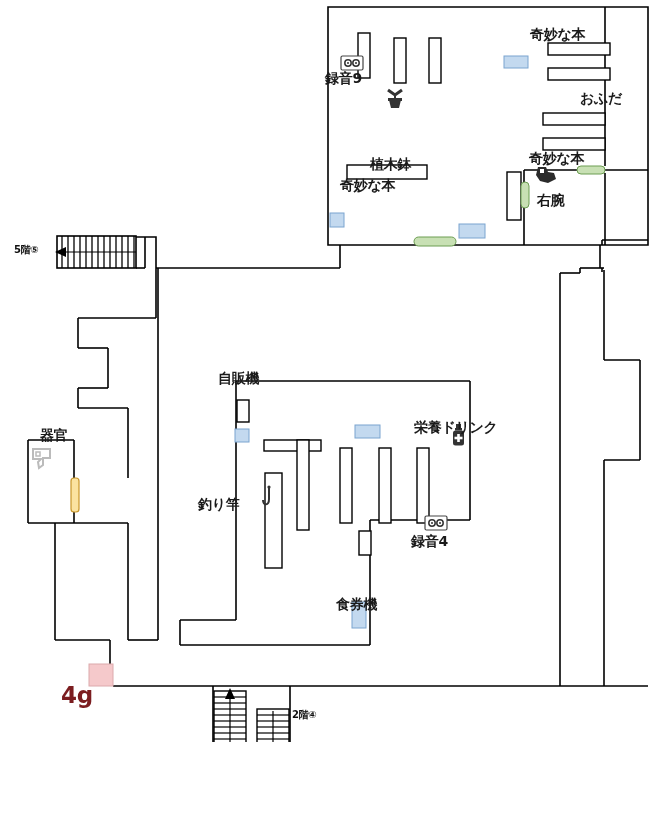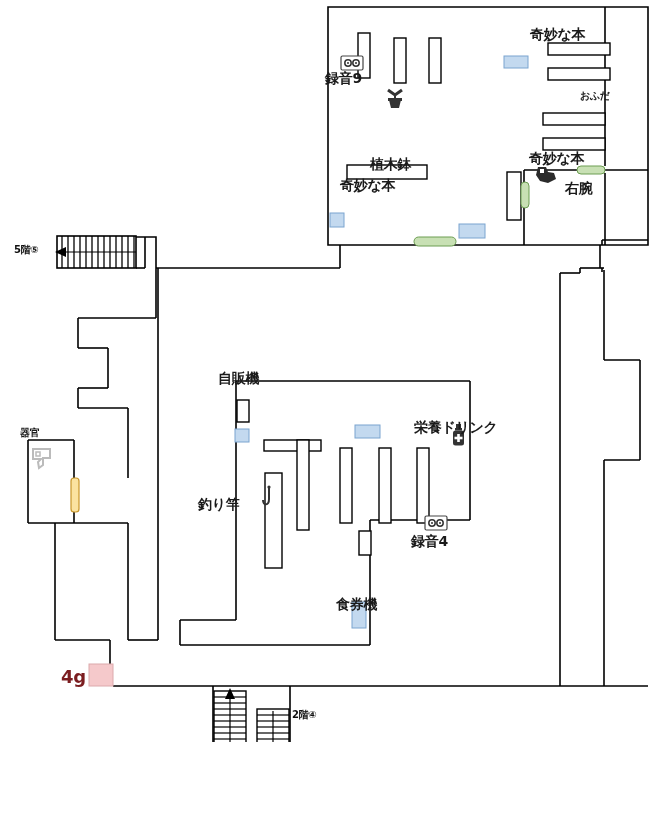--- a/index.html
+++ b/index.html
@@ -25,23 +25,23 @@
   .maplabel{
     position:absolute;
     font-family:"DejaVu Sans","Liberation Sans",sans-serif;
     font-weight:bold;
     color:#1a1a1a;
     white-space:nowrap;
     line-height:1;
     letter-spacing:-0.3px;
   }
   .lbl-14{font-size:14px;}
-  .lbl-15{font-size:10px;}
+  .lbl-15{font-size:14px;}
   .lbl-floor{font-size:10px;font-weight:bold;color:#111;}
-  .lbl-4g{font-size:18px;font-weight:bold;color:#7b1d20;font-family:"DejaVu Sans","Liberation Sans",sans-serif;}
+  .lbl-4g{font-size:23px;font-weight:bold;color:#7b1d20;font-family:"DejaVu Sans","Liberation Sans",sans-serif;margin-top:16px;}
 </style>
 </head>
 <body>
 
 <div id="map-root">
 
   <svg id="map-svg" viewBox="0 0 649 831" xmlns="http://www.w3.org/2000/svg">
 
     <g fill="none" stroke="#000" stroke-width="1.6">
       <path d="M 328,7 L 648,7 L 648,245 L 328,245 Z"></path>
@@ -296,29 +296,29 @@
   <div class="maplabel lbl-14" style="left:325px;top:71px;">録音9</div>
 
   <div class="maplabel lbl-15" style="left:580px;top:91px;">おふだ</div>
 
   <div class="maplabel lbl-14" style="left:370px;top:113px;margin-top:44px;">植木鉢</div>
 
   <div class="maplabel lbl-14" style="left:529px;top:151px;">奇妙な本</div>
 
   <div class="maplabel lbl-14" style="left:340px;top:178px;">奇妙な本</div>
 
-  <div class="maplabel lbl-14" style="left:537px;top:181px;margin-left:28px;">右腕</div>
+  <div class="maplabel lbl-14" style="left:537px;top:193px;">右腕</div>
 
   <div class="maplabel lbl-floor" style="left:14px;top:245px;">5階⑤</div>
 
   <div class="maplabel lbl-14" style="left:218px;top:371px;text-align:center;">自販機</div>
 
   <div class="maplabel lbl-14" style="left:414px;top:420px;">栄養ドリンク</div>
 
-  <div class="maplabel lbl-15" style="left:20px;top:428px;">器官</div>
+  <div class="maplabel lbl-15" style="left:40px;top:428px;">器官</div>
 
   <div class="maplabel lbl-14" style="left:198px;top:497px;">釣り竿</div>
 
   <div class="maplabel lbl-14" style="left:411px;top:534px;">録音4</div>
 
   <div class="maplabel lbl-14" style="left:336px;top:597px;">食券機</div>
 
   <div class="maplabel lbl-4g" style="left:61px;top:668px;">4g</div>
 
   <div class="maplabel lbl-floor" style="left:292px;top:710px;">2階④</div>

